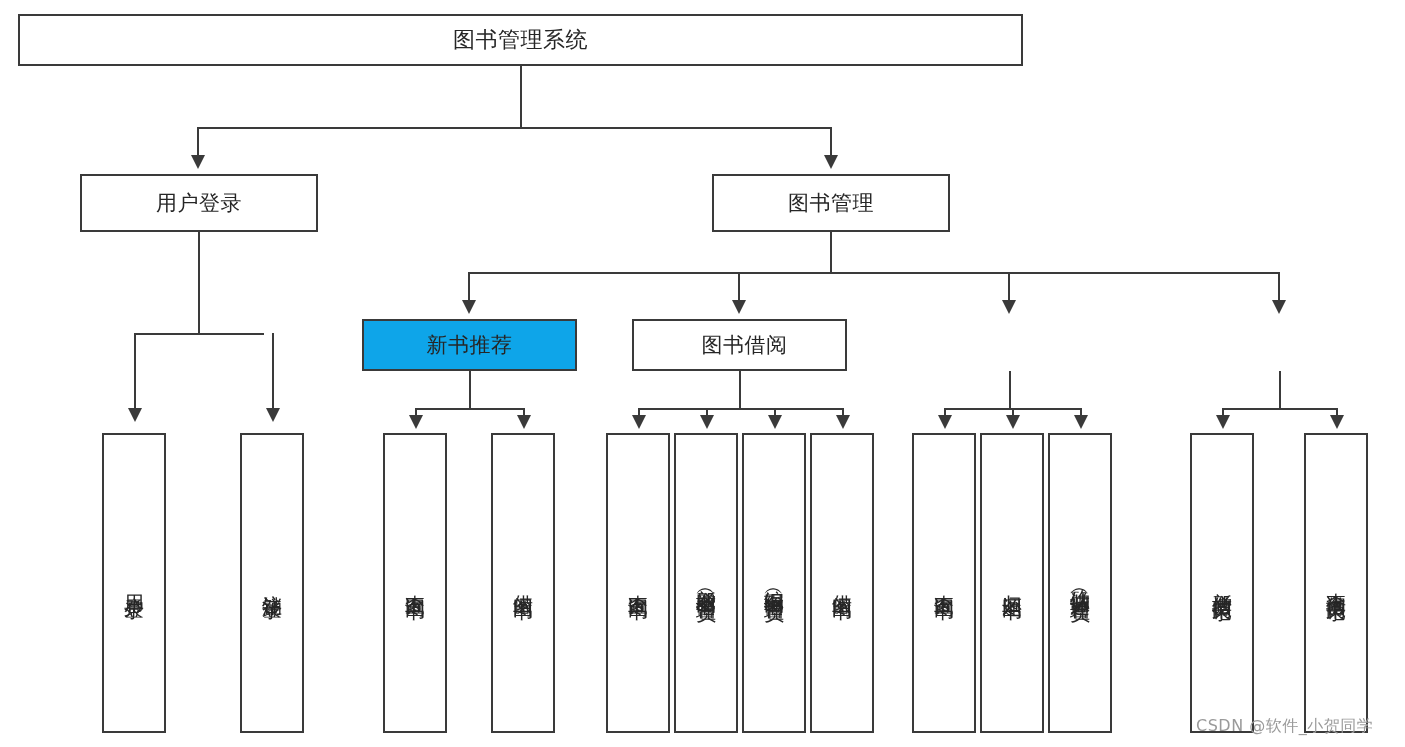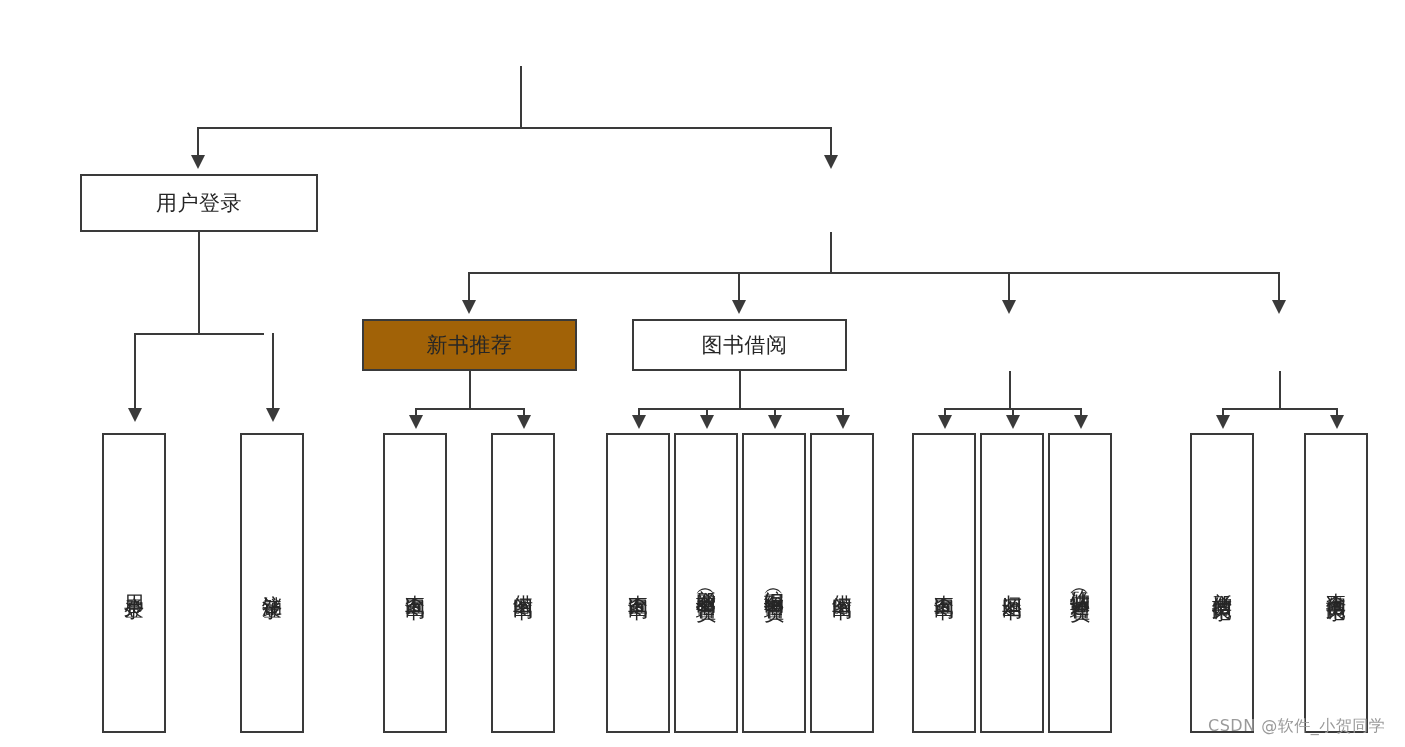--- a/index.html
+++ b/index.html
@@ -81,55 +81,61 @@
     white-space: nowrap;
     letter-spacing: 0.5px;
     font-family: "DejaVu Sans", "Liberation Sans", sans-serif;
   }
 </style>
 </head>
 <body>
 
 <div id="canvas" style="background: rgb(255, 255, 255);">
 
+  <div class="node root horiz" style="left: 18px; top: 14px; width: 1005px; height: 52px; border-color: rgb(58, 58, 58); background: rgb(255, 255, 255);">
+    <span class="label" style="color: rgb(38, 38, 38);">图书管理系统</span>
+  </div>
 
   <div class="conn vline" style="left: 520px; top: 66px; height: 62px; background: rgb(58, 58, 58);"></div>
 
   <div class="conn hline" style="left: 197px; top: 127px; width: 635px; background: rgb(58, 58, 58);"></div>
 
   <div class="conn vline" style="left: 197px; top: 127px; height: 32px; background: rgb(58, 58, 58);"></div>
   <div class="arrow" style="left: 191px; top: 155px; border-top-color: rgb(58, 58, 58);"></div>
 
   <div class="conn vline" style="left: 830px; top: 127px; height: 32px; background: rgb(58, 58, 58);"></div>
   <div class="arrow" style="left: 824px; top: 155px; border-top-color: rgb(58, 58, 58);"></div>
 
   <div class="node horiz" style="left: 80px; top: 174px; width: 238px; height: 58px; border-color: rgb(58, 58, 58); background: rgb(255, 255, 255);">
     <span class="label" style="color: rgb(38, 38, 38);">用户登录</span>
   </div>
 
+  <div class="node horiz" style="left: 712px; top: 174px; width: 238px; height: 58px; border-color: rgb(58, 58, 58); background: rgb(255, 255, 255);">
+    <span class="label" style="color: rgb(38, 38, 38);">图书管理</span>
+  </div>
 
   <div class="conn vline" style="left: 198px; top: 232px; height: 102px; background: rgb(58, 58, 58);"></div>
   <div class="conn hline" style="left: 134px; top: 333px; width: 130px; background: rgb(58, 58, 58);"></div>
   <div class="conn vline" style="left: 134px; top: 333px; height: 78px; background: rgb(58, 58, 58);"></div>
   <div class="arrow" style="left: 128px; top: 408px; border-top-color: rgb(58, 58, 58);"></div>
   <div class="conn vline" style="left: 272px; top: 333px; height: 78px; background: rgb(58, 58, 58);"></div>
   <div class="arrow" style="left: 266px; top: 408px; border-top-color: rgb(58, 58, 58);"></div>
 
   <div class="conn vline" style="left: 830px; top: 232px; height: 42px; background: rgb(58, 58, 58);"></div>
   <div class="conn hline" style="left: 468px; top: 272px; width: 810px; background: rgb(58, 58, 58);"></div>
   <div class="conn vline" style="left: 468px; top: 272px; height: 32px; background: rgb(58, 58, 58);"></div>
   <div class="arrow" style="left: 462px; top: 300px; border-top-color: rgb(58, 58, 58);"></div>
   <div class="conn vline" style="left: 738px; top: 272px; height: 32px; background: rgb(58, 58, 58);"></div>
   <div class="arrow" style="left: 732px; top: 300px; border-top-color: rgb(58, 58, 58);"></div>
   <div class="conn vline" style="left: 1008px; top: 272px; height: 32px; background: rgb(58, 58, 58);"></div>
   <div class="arrow" style="left: 1002px; top: 300px; border-top-color: rgb(58, 58, 58);"></div>
   <div class="conn vline" style="left: 1278px; top: 272px; height: 32px; background: rgb(58, 58, 58);"></div>
   <div class="arrow" style="left: 1272px; top: 300px; border-top-color: rgb(58, 58, 58);"></div>
 
-  <div class="node horiz" style="left: 362px; top: 319px; width: 215px; height: 52px; border-color: rgb(58, 58, 58); background: #a16207;">
+  <div class="node horiz" style="left: 362px; top: 319px; width: 215px; height: 52px; border-color: rgb(58, 58, 58); background: #0ea5e9;">
     <span class="label" style="color: rgb(38, 38, 38);">新书推荐</span>
   </div>
   <div class="node horiz" style="left: 632px; top: 319px; width: 215px; height: 52px; border-color: rgb(58, 58, 58); background: rgb(255, 255, 255); padding-left: 10px;">
     <span class="label" style="color: rgb(38, 38, 38);">图书借阅</span>
   </div>
 
   <div class="conn vline" style="left: 469px; top: 371px; height: 38px; background: rgb(58, 58, 58);"></div>
   <div class="conn hline" style="left: 415px; top: 408px; width: 110px; background: rgb(58, 58, 58);"></div>
   <div class="conn vline" style="left: 415px; top: 408px; height: 12px; background: rgb(58, 58, 58);"></div>
   <div class="arrow" style="left: 409px; top: 415px; border-top-color: rgb(58, 58, 58);"></div>
@@ -200,15 +206,15 @@
     <span class="label" style="color: rgb(38, 38, 38);">确认归还（管理员）</span>
   </div>
 
   <div class="node vert" style="left: 1190px; top: 433px; width: 64px; height: 300px; border-color: rgb(58, 58, 58); background: rgb(255, 255, 255);">
     <span class="label" style="color: rgb(38, 38, 38);">新增借阅记录</span>
   </div>
   <div class="node vert" style="left: 1304px; top: 433px; width: 64px; height: 300px; border-color: rgb(58, 58, 58); background: rgb(255, 255, 255);">
     <span class="label" style="color: rgb(38, 38, 38);">查询借阅记录</span>
   </div>
 
-  <div id="watermark" style="left: 1196px; top: 716px; color: rgb(154, 154, 154); margin-left: 12px;">CSDN @软件_小贺同学</div>
+  <div id="watermark" style="left: 1196px; top: 716px; color: rgb(154, 154, 154);">CSDN @软件_小贺同学</div>
 
 </div>
 
 </body></html>

